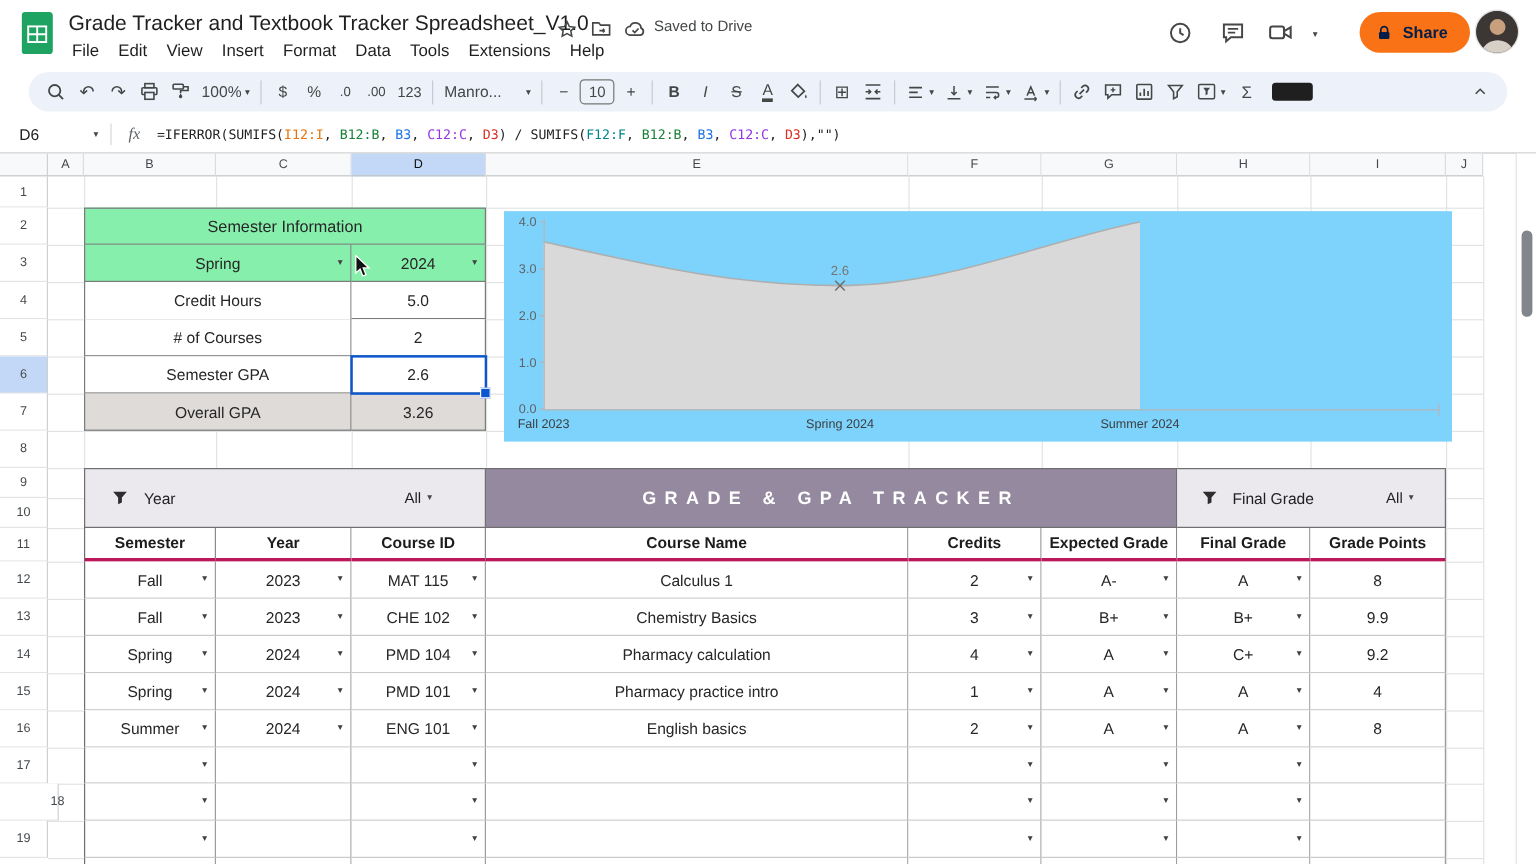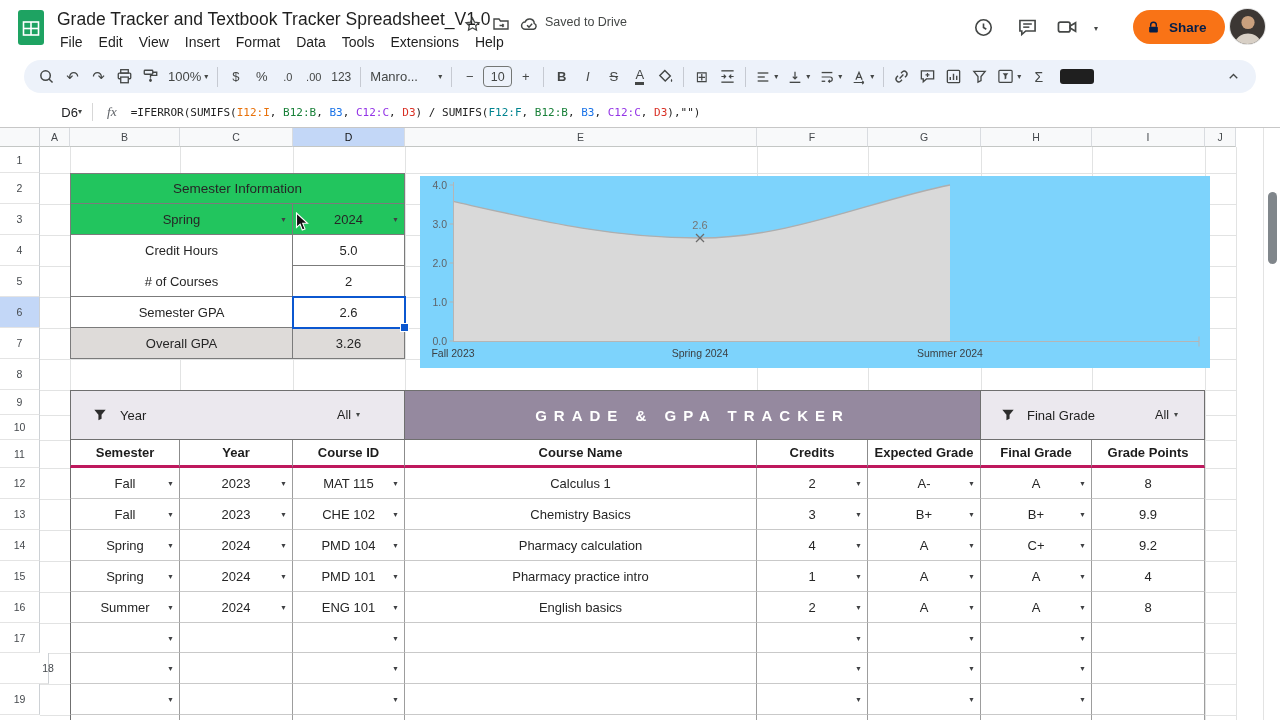--- a/index.html
+++ b/index.html
@@ -21,39 +21,39 @@
 #toolbar{position:absolute;left:24px;top:60px;width:1232px;height:33px;background:#edf2fa;border-radius:17px;display:flex;align-items:center;padding:0 10px;gap:1px;color:#444746}
 .ti{height:26px;min-width:25px;padding:0 4px;border-radius:4px;display:flex;align-items:center;justify-content:center;font-size:13px;gap:3px;flex:none}
 .ti.fontsel{width:80px;justify-content:space-between}
 .tdiv{width:1px;height:20px;background:#c6cad2;margin:0 4px;flex:none}
 .car{font-size:8px;color:#444746;line-height:1}
 .sizebox{width:29px;height:21px;border:1px solid #747775;border-radius:4px;display:flex;align-items:center;justify-content:center;font-size:12.5px;flex:none}
 #kbd-btn{width:34px;height:15px;background:#1f1f1f;border-radius:3px;margin-left:8px;flex:none}
 #tb-spacer{flex:1}
 
 #formulabar{position:absolute;left:0;top:97px;width:1280px;height:31px;background:#fff;border-bottom:1px solid #c7c7c7;display:flex;align-items:center}
-#namebox{width:92px;display:flex;align-items:center;justify-content:flex-end;padding:0 10px 0 16px;font-size:13px;color:#202124}
+#namebox{width:92px;display:flex;align-items:center;justify-content:space-between;padding:0 10px 0 16px;font-size:13px;color:#202124}
 #fb-div{width:1px;height:18px;background:#d7d7d7}
 #fx{font-style:italic;font-family:"Liberation Serif",serif;font-size:13.5px;color:#5f6368;margin:0 14px}
 #formula-text{font-family:"DejaVu Sans Mono",monospace;font-size:11px;white-space:pre;overflow:hidden}
 
 #sheet{position:absolute;inset:0}
 .colhdr{position:absolute;top:128px;height:19px;background:#f8f9fa;border-right:1px solid #d9dce0;border-bottom:1px solid #c4c7c5;font-size:10.5px;color:#45494d;display:flex;align-items:center;justify-content:center}
 .colhdr.sel{background:#c3d7f7;color:#111}
 .rowhdr{position:absolute;background:#fff;border-right:1px solid #cdd1d5;border-bottom:1px solid #e4e4e4;font-size:10.5px;color:#45494d;display:flex;align-items:center;justify-content:center}
 .rowhdr.sel{background:#c3d7f7}
 #corner{position:absolute;left:0;top:128px;width:40px;height:19px;background:#f8f9fa;border-right:1px solid #cdd1d5;border-bottom:1px solid #c4c7c5}
 .gvl{position:absolute;width:1px;background:#e2e3e3}
 .ghl{position:absolute;height:1px;background:#e2e3e3}
 
 .cell{position:absolute;display:flex;align-items:center;justify-content:center;font-size:13px;color:#262626;background:#fff}
 .sib{border-right:1px solid #7b7b7b;border-bottom:1px solid #7b7b7b}
 .bl{border-left:1px solid #7b7b7b}
 .bt{border-top:1px solid #7b7b7b}
-.gray{background:#22c55e}
+.gray{background:#86efac}
 .darkgray{background:#dedbd9}
 .si-title{font-size:13.5px}
 .ddtri{position:absolute;right:5px;top:50%;transform:translateY(-50%);font-size:7px;color:#3f4043}
 
 .trk-seg{position:absolute;display:flex;align-items:center;border-right:1px solid #6f6f6f;border-bottom:1px solid #6f6f6f;border-top:1px solid #6f6f6f}
 .trk-hdr{position:absolute;display:flex;align-items:center;justify-content:center;font-size:13px;font-weight:bold;background:#fff;color:#1c1c1c;border-right:1px solid #8b8b8b;border-bottom:3px solid #be185d}
 .trk-cell{position:absolute;display:flex;align-items:center;justify-content:center;font-size:13px;color:#262626;background:#fff;border-right:1px solid #9d9d9d;border-bottom:1px solid #c9c9c9}
 #sel-cell{position:absolute;left:292px;top:296px;width:114px;height:33px;border:2px solid #0b57d0;pointer-events:none}
 #fill-handle{position:absolute;left:400px;top:323px;width:9px;height:9px;background:#0b57d0;border:1.5px solid #fff}
 

